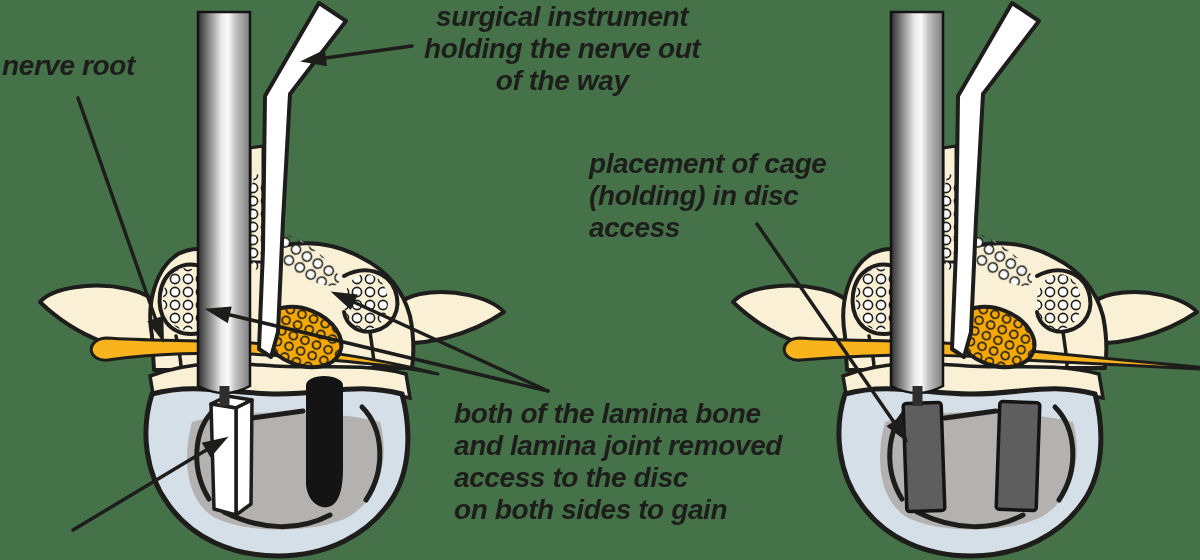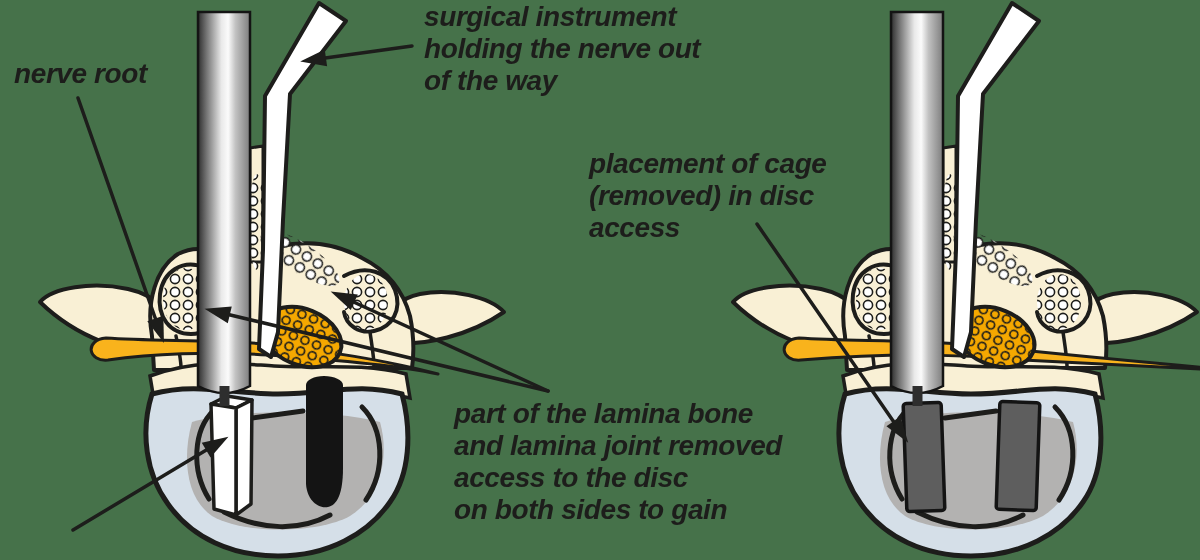--- a/index.html
+++ b/index.html
@@ -124,36 +124,36 @@
       <line x1="548" y1="391" x2="347" y2="299"></line>
       <use href="#ah" stroke="none" transform="translate(347,299) rotate(204.6)"></use>
     </g>
     <g>
       <line x1="73" y1="530" x2="213" y2="446"></line>
       <use href="#ah" stroke="none" transform="translate(213,446) rotate(-31)"></use>
     </g>
   </g>
 </svg>
 
-<div class="lbl" style="left:424px;top:1px;">
+<div class="lbl" style="left:424px;top:1px;text-align:center;">
   <div>surgical instrument</div>
   <div>holding the nerve out</div>
   <div>of the way</div>
 </div>
 
-<div class="lbl" style="left:2px;top:58px;margin-left:12px;">
+<div class="lbl" style="left:2px;top:50px;">
   <div>nerve root</div>
 </div>
 
 <div class="lbl" style="left:565px;top:148px;margin-left:24px;">
   <div>placement of cage</div>
-  <div>(removed) in disc</div>
+  <div>(holding) in disc</div>
   <div>access</div>
 </div>
 
 <div class="lbl" style="left:454px;top:398px;">
-  <div>part of the lamina bone</div>
+  <div>both of the lamina bone</div>
   <div>and lamina joint removed</div>
   <div>access to the disc</div>
   <div>on both sides to gain</div>
 </div>
 
 </div>
 
 </body></html>

